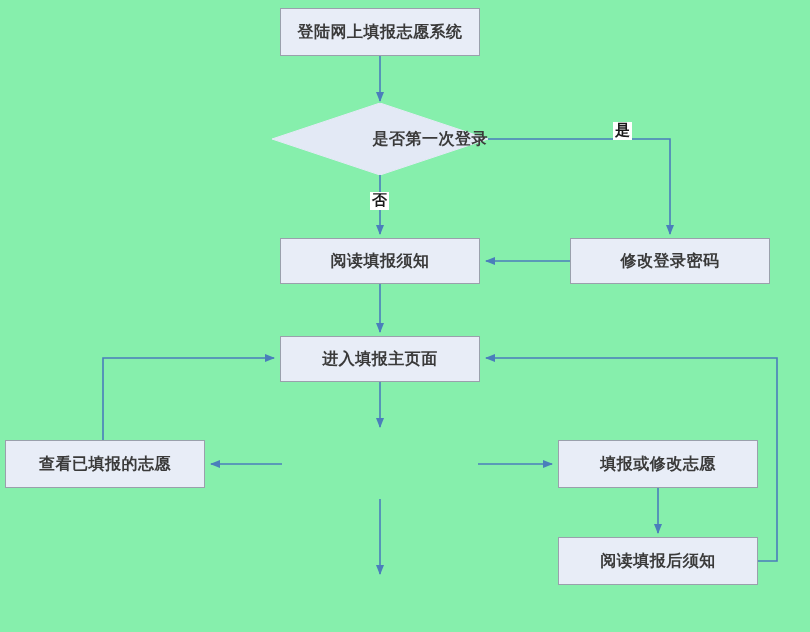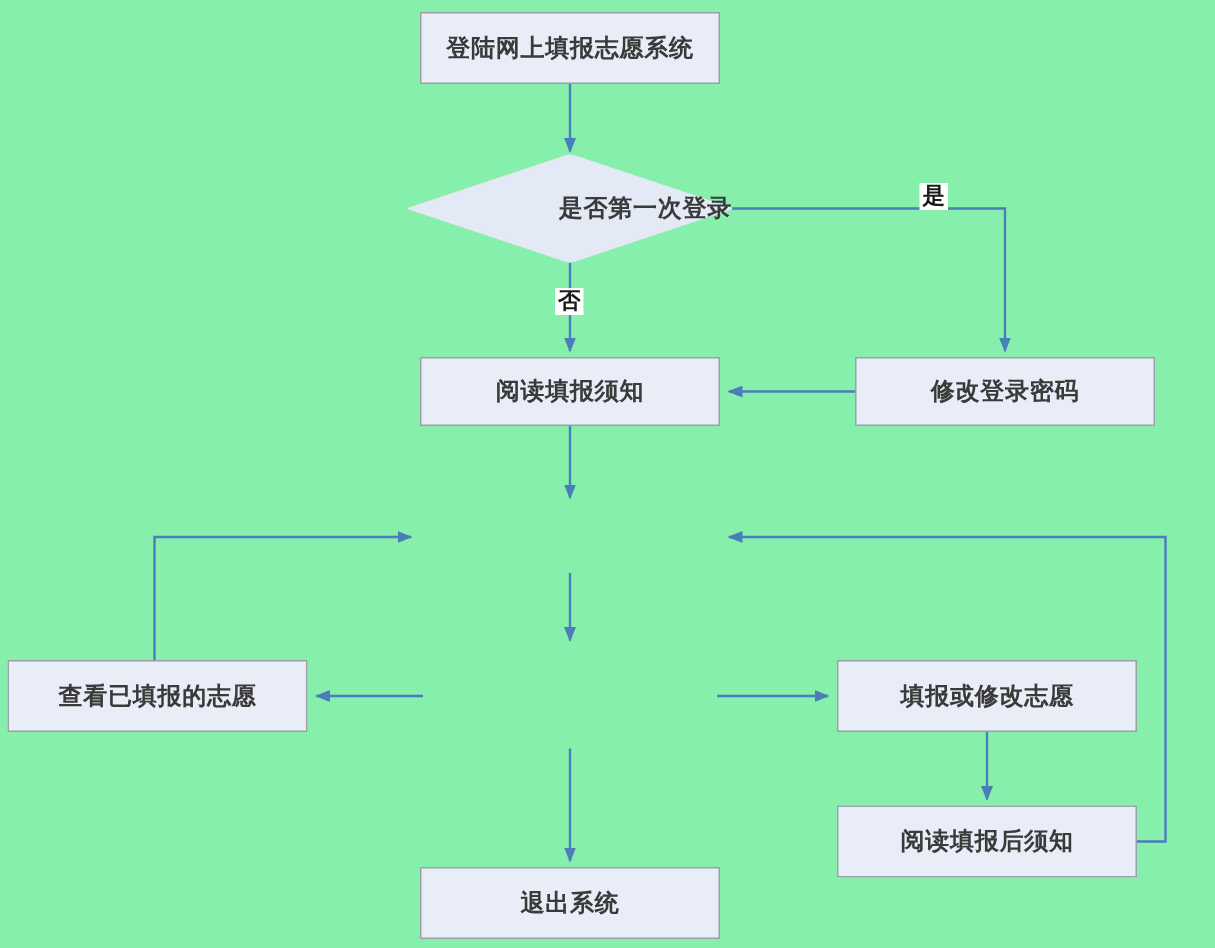--- a/index.html
+++ b/index.html
@@ -118,35 +118,35 @@
   </div>
 
   <div class="node process" style="left:570px; top:238px; width:200px; height:46px;">
     <span>修改登录密码</span>
   </div>
 
   <div class="node process" style="left:280px; top:238px; width:200px; height:46px;">
     <span>阅读填报须知</span>
   </div>
 
+  <div class="node process" style="left:280px; top:336px; width:200px; height:46px;">
+    <span>进入填报主页面</span>
+  </div>
 
 
   <div class="node process" style="left:5px; top:440px; width:200px; height:48px;">
     <span>查看已填报的志愿</span>
   </div>
 
   <div class="node process" style="left:558px; top:537px; width:200px; height:48px;">
     <span>阅读填报后须知</span>
   </div>
 
   <div class="node process" style="left:558px; top:440px; width:200px; height:48px;">
     <span>填报或修改志愿</span>
   </div>
 
-  <div class="node process" style="left:280px; top:578px; width:200px; height:48px;">
-    <span>退出系统</span>
-  </div>
 
   <div class="edge-label" style="left:613px; top:122px;">是</div>
 
   <div class="edge-label" style="left:370px; top:192px;">否</div>
 
 </div>
 
 </body></html>

